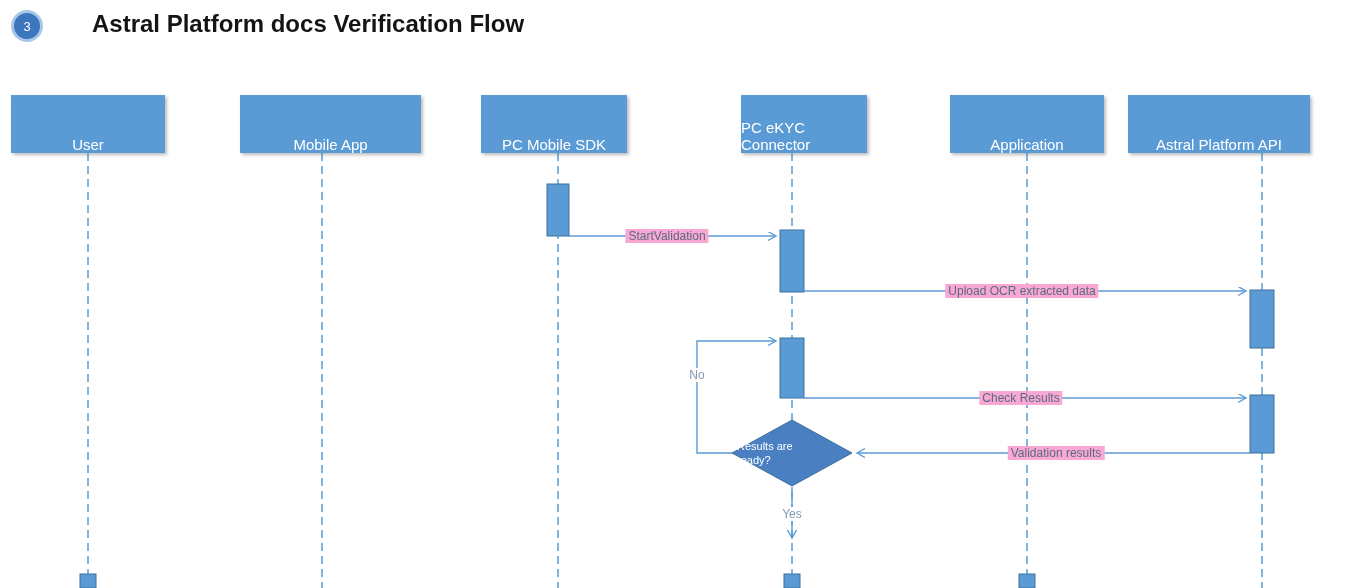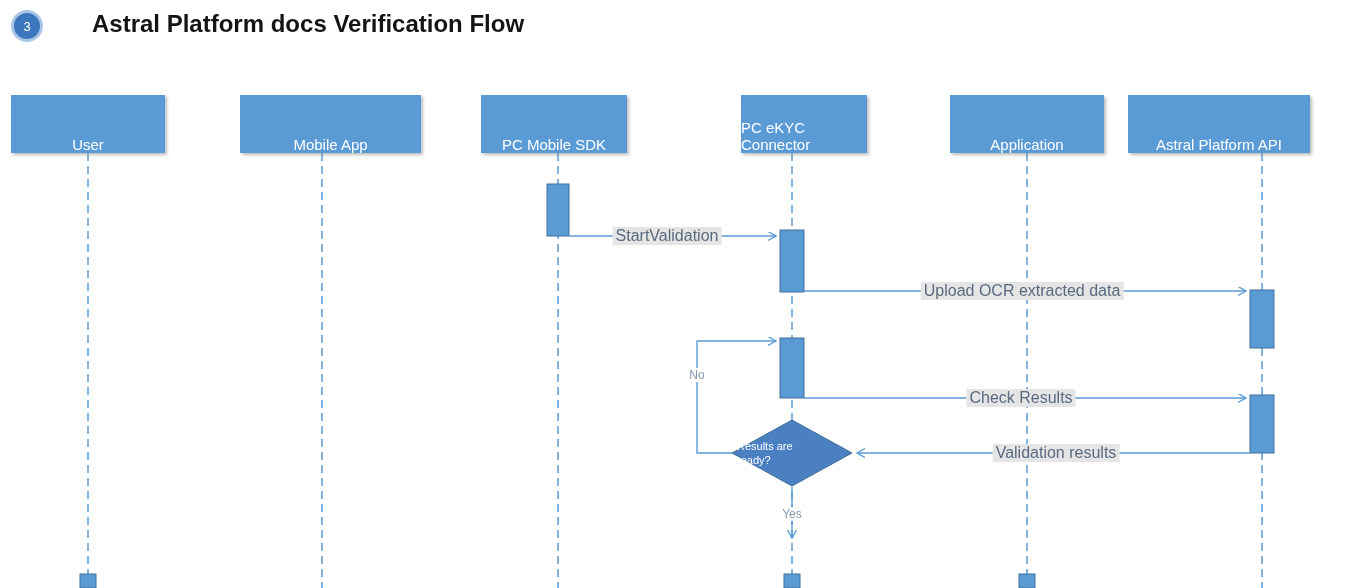--- a/index.html
+++ b/index.html
@@ -20,22 +20,22 @@
     box-shadow:2px 2px 3px rgba(110,110,110,.45);
     color:#fff; font-size:15px;
     display:flex; align-items:flex-end; justify-content:center;
     z-index:3;
   }
 
   svg.layer { position:absolute; left:0; top:0; z-index:1; pointer-events:none; }
 
   .msg-label {
     position:absolute; transform:translate(-50%,-50%);
-    background:#e5e5e5; padding:0 3px;
-    font-size:16px; color:#5A6A80; white-space:nowrap; z-index:2;
+    background:#f9a8d4; padding:0 3px;
+    font-size:12px; color:#5A6A80; white-space:nowrap; z-index:2;
   }
   .small-label {
     position:absolute; transform:translate(-50%,-50%);
     background:#ffffff; padding:0 2px;
     font-size:12px; color:#8497B0; white-space:nowrap; z-index:2;
   }
   .decision-text {
     position:absolute; left:792px; top:453px; transform:translate(-50%,-50%);
     color:#ffffff; font-size:11px; text-align:left; line-height:14px; z-index:2;
     width:110px;

